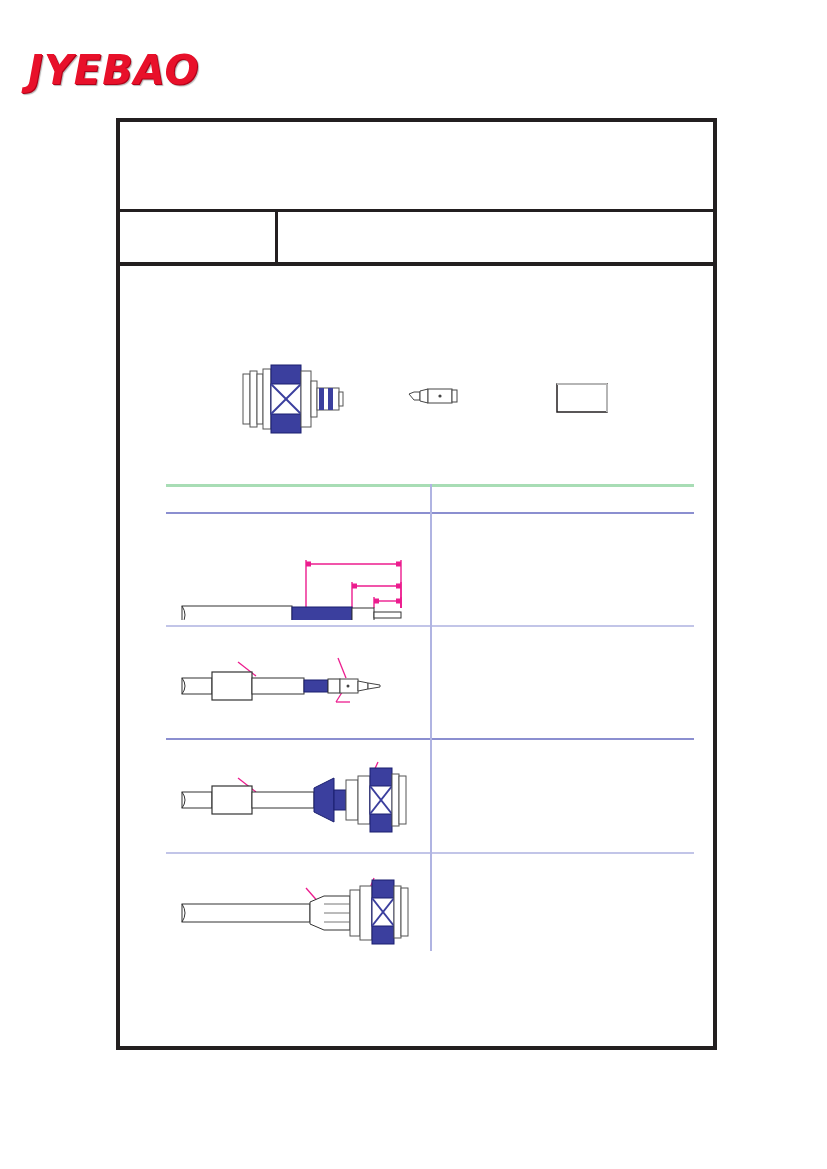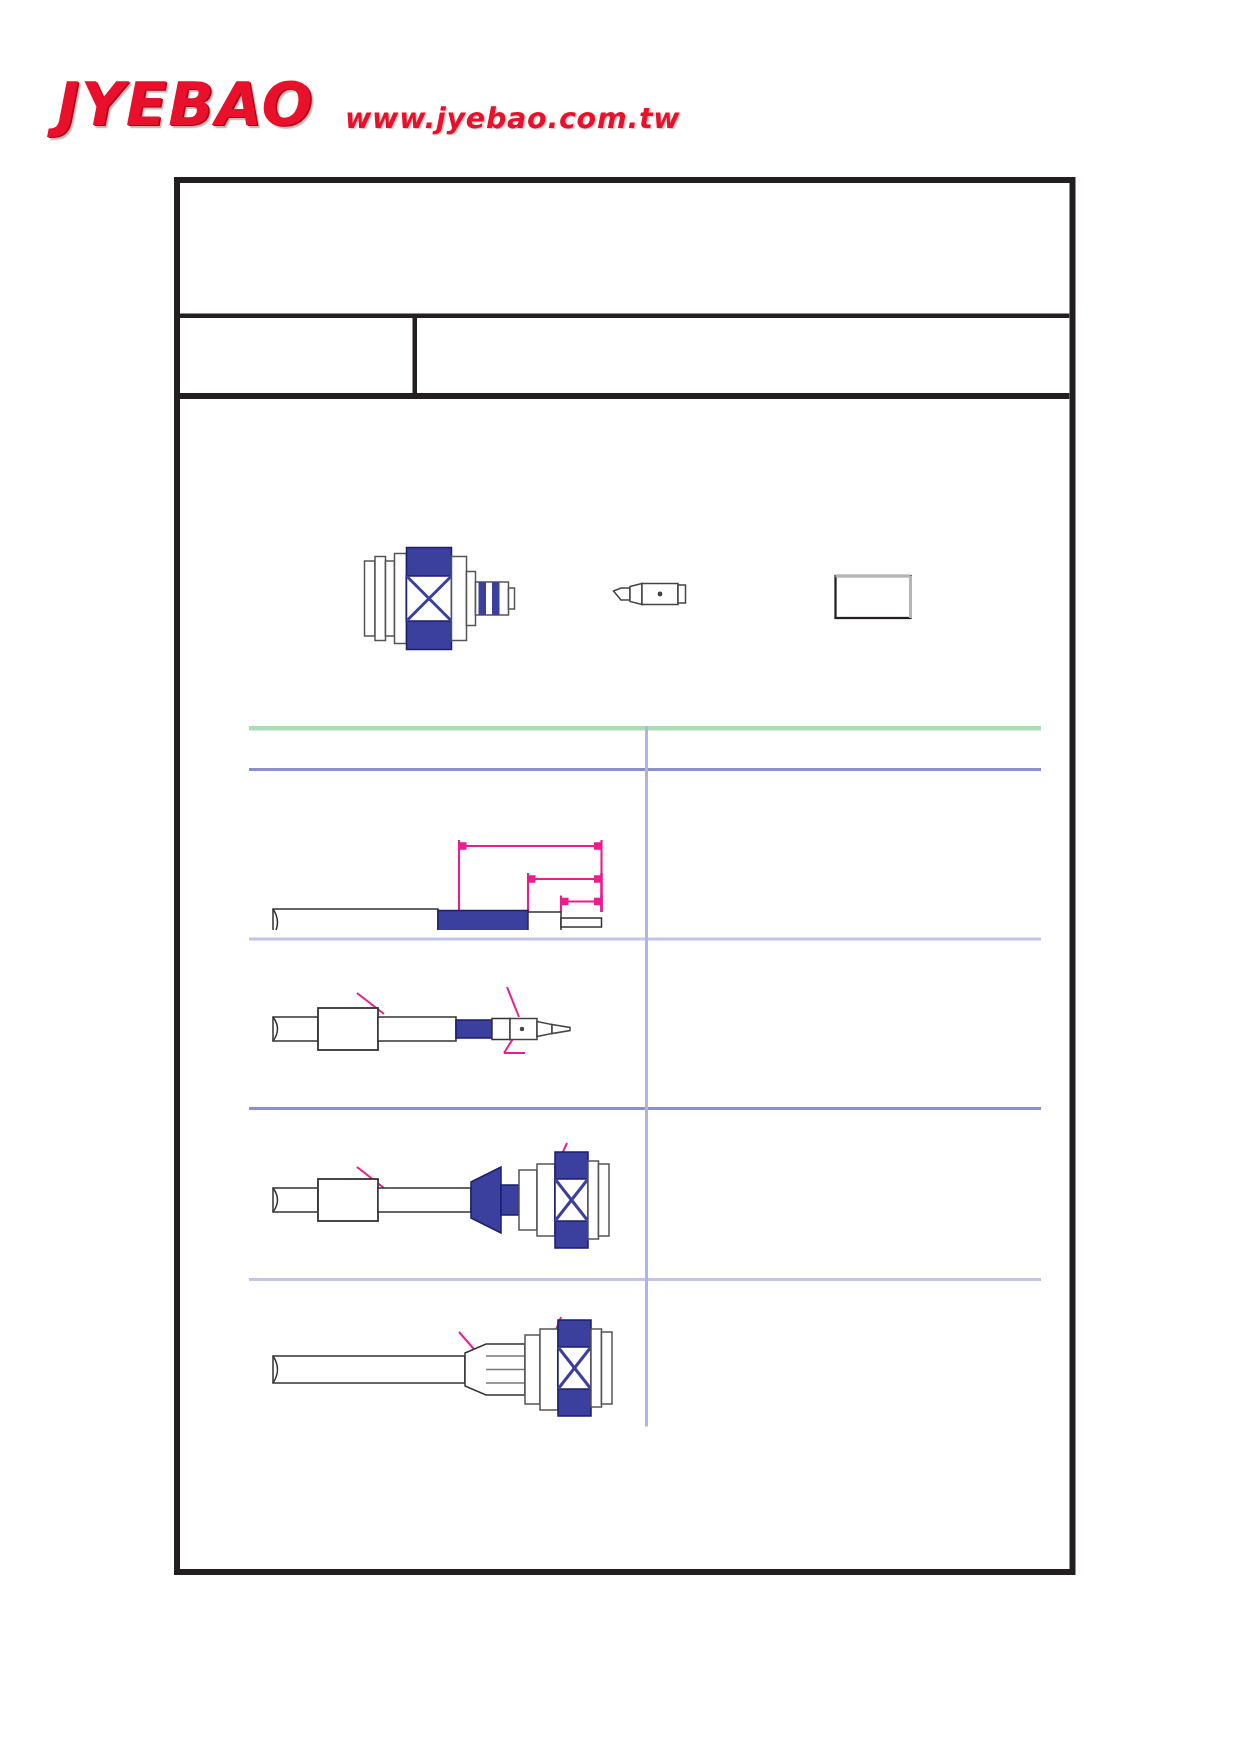--- a/index.html
+++ b/index.html
@@ -11,21 +11,21 @@
     width: 827px;
     height: 1169px;
     position: relative;
     font-family: "Liberation Sans", sans-serif;
     overflow: hidden;
   }
 
   
   #logo-area {
     position: absolute;
-    left: 38px;
+    left: 28px;
     top: 48px;
     width: 420px;
     height: 52px;
   }
   #logo-wordmark {
     position: absolute;
     left: 0;
     top: 0;
     font-family: "DejaVu Sans", sans-serif;
     font-size: 40px;
@@ -176,21 +176,20 @@
     font-size: 10px;
     color: #000;
     line-height: 14px;
   }
 </style>
 </head>
 <body>
 
 <div id="logo-area">
   <div id="logo-wordmark">JYEBAO</div>
-  <div id="logo-url">www.jyebao.com.tw</div>
 </div>
 
 <div id="sheet-frame">
 
   <div class="hdr-row" id="hdr-title-row">
     <div id="hdr-title-text"></div>
   </div>
 
   <div class="hdr-row" id="hdr-meta-row">
     <div id="hdr-meta-left"></div>

